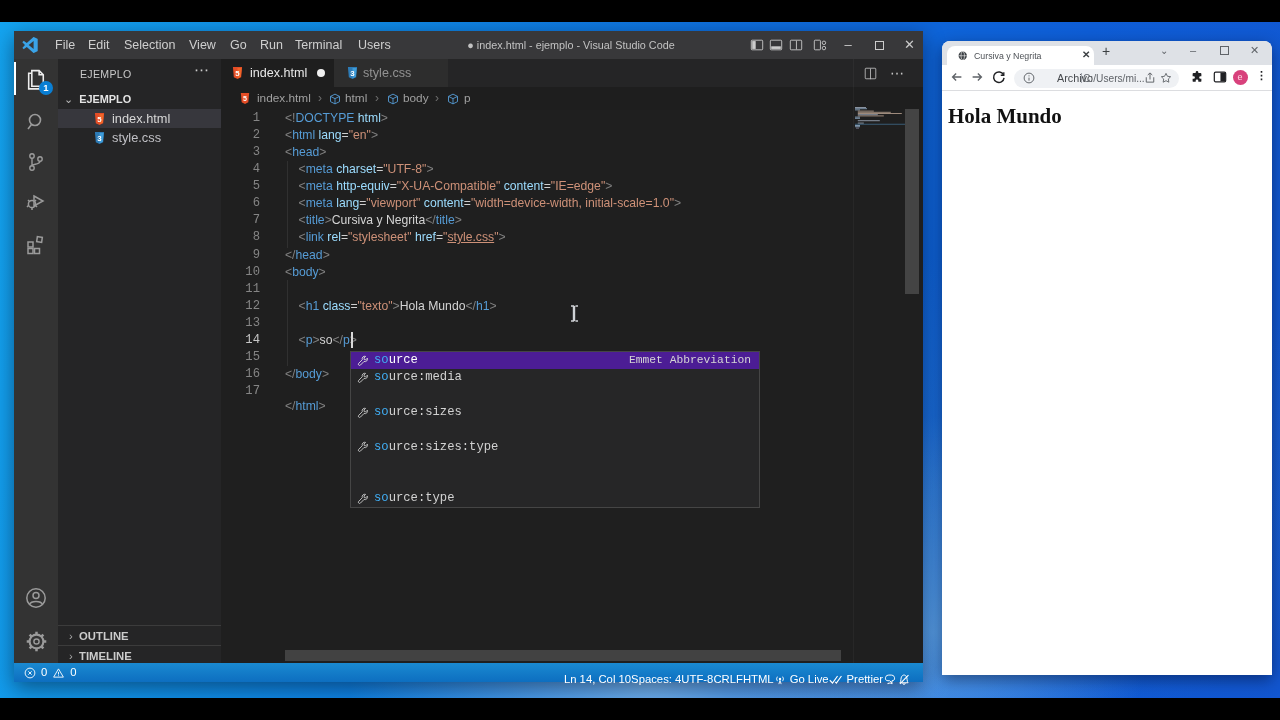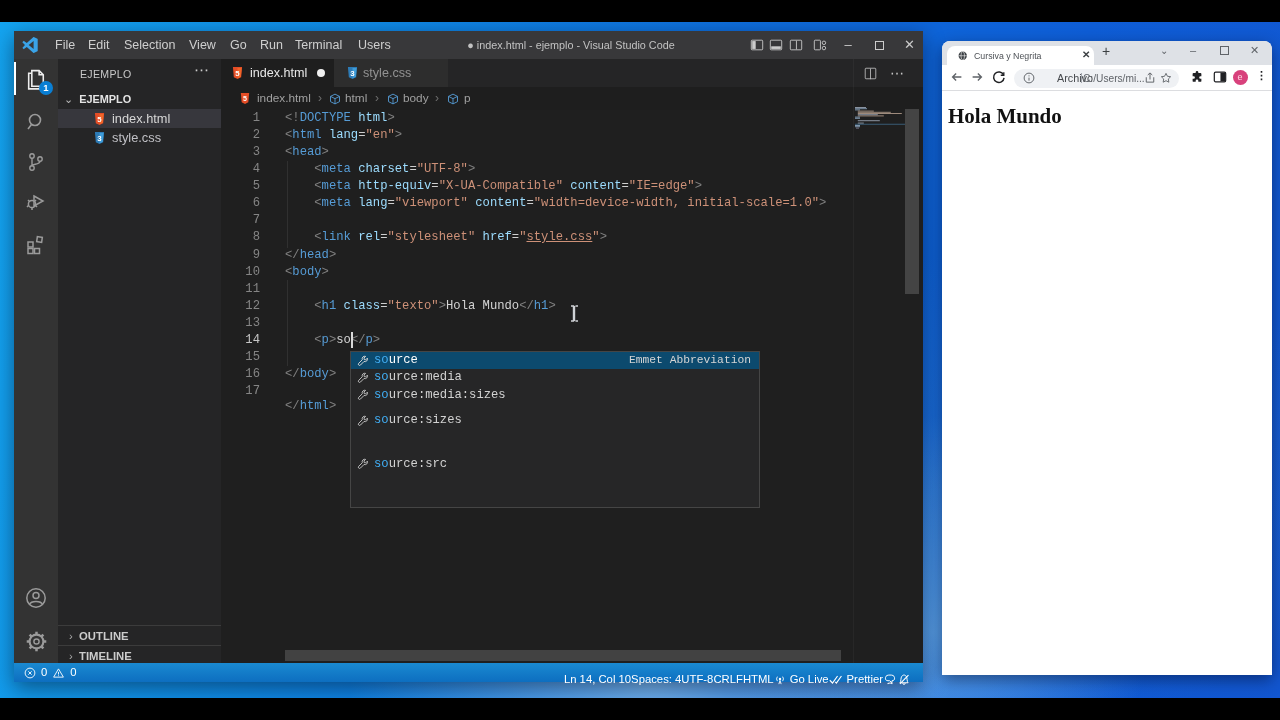--- a/index.html
+++ b/index.html
@@ -39,39 +39,39 @@
 #etabs{position:absolute;left:0;top:0;width:702px;height:28px;background:#252526}
 #tab1{position:absolute;left:0;top:0;width:113px;height:28px;background:#1e1e1e;color:#e9e9e9}
 #tab2{position:absolute;left:113px;top:0;width:114px;height:28px;background:#2d2d2d;color:#929292}
 .tlab{position:absolute;left:29px;top:0;height:28px;line-height:28px;font-size:12.6px}
 #ebtns{position:absolute;right:6px;top:0;height:28px;color:#c5c5c5}
 #crumb{position:absolute;left:0;top:28px;width:702px;height:23px;background:#1e1e1e;font-size:11.8px;color:#a0a0a0;line-height:23px}
 .csep{color:#6e6e6e;font-size:12px}
 
 #codewrap{position:absolute;left:0;top:51px;width:702px;height:541px;background:#1f1f1f}
 .lnum{position:absolute;width:39px;text-align:right;color:#858585;font-family:"Liberation Mono",monospace;font-size:12.2px;height:17px;line-height:17px}
-.cl{position:absolute;left:64px;height:17px;line-height:17px;font-family:Liberation Mono, monospace;font-size:12.2px;white-space:pre;color:#d4d4d4;letter-spacing:0px}
+.cl{position:absolute;left:64px;height:17px;line-height:17px;font-family:Liberation Sans, sans-serif;font-size:12.2px;white-space:pre;color:#d4d4d4;letter-spacing:0px}
 .p{color:#808080}.t{color:#569cd6}.an{color:#9cdcfe}.s{color:#ce9178}.o{color:#cfcfcf}
 .ig{position:absolute;width:1px;background:rgba(255,255,255,.08)}
 #caret{position:absolute;width:1.6px;height:16px;background:#d8d8d8}
 
 #hscroll{position:absolute;left:64px;top:591px;width:556px;height:11px;background:#424242}
 #vscroll{position:absolute;left:684px;top:50px;width:14px;height:185px;background:rgba(130,130,130,.38)}
 #mmline{position:absolute;left:632px;top:0;width:1px;height:604px;background:rgba(255,255,255,.04)}
 
 #vstatus{position:absolute;left:0;top:632px;width:909px;height:19px;background:linear-gradient(#1a8ad1,#0d6ec0);color:#fff;font-size:11.3px}
 #vsleft{position:absolute;left:10px;top:0;height:19px;line-height:19px}
 #vsright{position:absolute;right:12px;top:0;height:33px;line-height:19px;display:flex;gap:0;align-items:center}
 
 #suggest{position:absolute;left:336px;top:320px;width:410px;height:156.5px;background:#262627;border:1px solid #454545;font-family:"Liberation Mono",monospace;font-size:12.2px}
 .srow{position:absolute;left:0;width:408px;height:17.3px;line-height:17.3px;color:#d2d2d2;white-space:pre}
 .sic{position:absolute;left:6px;top:2.5px}
 .stx{position:absolute;left:23px}
 .hl{color:#41aef5}
-#srowsel{background:#0c4a6e;color:#fff}
+#srowsel{background:#4c1d95;color:#fff}
 #semmet{position:absolute;right:8px;top:0;color:#d4d4d4;font-size:11.3px}
 
 #ibeam{position:absolute;left:556px;top:274px}
 
 #chw{position:absolute;left:942px;top:41px;width:330px;height:634px;background:#fff;border-radius:8px 8px 0 0;box-shadow:0 5px 16px rgba(0,0,20,.45)}
 #ctabstrip{position:absolute;left:0;top:0;width:330px;height:24px;background:#dee1e6;border-radius:8px 8px 0 0}
 #ctab{position:absolute;left:5px;top:5px;width:147px;height:19px;background:#fff;border-radius:8px 8px 0 0}
 #ctabt{position:absolute;left:27px;top:5px;font-size:8.8px;color:#4d5156}
 #ctool{position:absolute;left:0;top:24px;width:330px;height:25px;background:#fff}
 #cpill{position:absolute;left:72px;top:3.5px;width:165px;height:19px;background:#eff1f4;border-radius:10px;color:#5f6368}
@@ -296,20 +296,21 @@
           <div class="cl" style="top:17.1px"><span class="p">&lt;</span><span class="t">html</span> <span class="an">lang</span><span class="o">=</span><span class="s">"en"</span><span class="p">&gt;</span></div>
    <div class="lnum" style="top:34.1px">3</div>
           <div class="cl" style="top:34.1px"><span class="p">&lt;</span><span class="t">head</span><span class="p">&gt;</span></div>
    <div class="lnum" style="top:51.2px">4</div>
           <div class="cl" style="top:51.2px">    <span class="p">&lt;</span><span class="t">meta</span> <span class="an">charset</span><span class="o">=</span><span class="s">"UTF-8"</span><span class="p">&gt;</span></div>
    <div class="lnum" style="top:68.2px">5</div>
           <div class="cl" style="top:68.2px">    <span class="p">&lt;</span><span class="t">meta</span> <span class="an">http-equiv</span><span class="o">=</span><span class="s">"X-UA-Compatible"</span> <span class="an">content</span><span class="o">=</span><span class="s">"IE=edge"</span><span class="p">&gt;</span></div>
    <div class="lnum" style="top:85.3px">6</div>
           <div class="cl" style="top:85.3px">    <span class="p">&lt;</span><span class="t">meta</span> <span class="an">lang</span><span class="o">=</span><span class="s">"viewport"</span> <span class="an">content</span><span class="o">=</span><span class="s">"width=device-width, initial-scale=1.0"</span><span class="p">&gt;</span></div>
    <div class="lnum" style="top:102.4px">7</div>
+          <div class="cl" style="top:102.4px">    <span class="p">&lt;</span><span class="t">title</span><span class="p">&gt;</span>Cursiva y Negrita<span class="p">&lt;/</span><span class="t">title</span><span class="p">&gt;</span></div>
    <div class="lnum" style="top:119.4px">8</div>
           <div class="cl" style="top:119.4px">    <span class="p">&lt;</span><span class="t">link</span> <span class="an">rel</span><span class="o">=</span><span class="s">"stylesheet"</span> <span class="an">href</span><span class="o">=</span><span class="s">"<span style="text-decoration:underline">style.css</span>"</span><span class="p">&gt;</span></div>
    <div class="lnum" style="top:136.5px">9</div>
           <div class="cl" style="top:136.5px"><span class="p">&lt;/</span><span class="t">head</span><span class="p">&gt;</span></div>
    <div class="lnum" style="top:153.5px">10</div>
           <div class="cl" style="top:153.5px"><span class="p">&lt;</span><span class="t">body</span><span class="p">&gt;</span></div>
    <div class="lnum" style="top:170.6px">11</div>
    <div class="lnum" style="top:187.7px">12</div>
           <div class="cl" style="top:187.7px">    <span class="p">&lt;</span><span class="t">h1</span> <span class="an">class</span><span class="o">=</span><span class="s">"texto"</span><span class="p">&gt;</span>Hola Mundo<span class="p">&lt;/</span><span class="t">h1</span><span class="p">&gt;</span></div>
    <div class="lnum" style="top:204.7px">13</div>
@@ -386,29 +387,29 @@
   </div>
  </div>
 
  <div id="suggest">
   <div class="srow" id="srowsel" style="top:0"><span class="sic"><svg width="12" height="12" viewBox="0 0 16 16" fill="none" stroke="#d8d8d8" stroke-width="1.3">
               <path d="M13.8 4.2 a3.4 3.4 0 0 1-4.4 4.4 L4.6 13.4 a1.6 1.6 0 0 1-2.3-2.3 L7.1 6.3 a3.4 3.4 0 0 1 4.4-4.4 L9.3 4.1 l0.4 2 2 0.4 Z"></path>
             </svg></span><span class="stx"><span class="hl">so</span>urce</span><span id="semmet">Emmet Abbreviation</span></div>
   <div class="srow" style="top:17.3px"><span class="sic"><svg width="12" height="12" viewBox="0 0 16 16" fill="none" stroke="#c0c0c0" stroke-width="1.3">
               <path d="M13.8 4.2 a3.4 3.4 0 0 1-4.4 4.4 L4.6 13.4 a1.6 1.6 0 0 1-2.3-2.3 L7.1 6.3 a3.4 3.4 0 0 1 4.4-4.4 L9.3 4.1 l0.4 2 2 0.4 Z"></path>
             </svg></span><span class="stx"><span class="hl">so</span>urce:media</span></div>
-  <div class="srow" style="top:34.6px"><span class="sic"><svg width="12" height="12" viewBox="0 0 16 16" fill="none" stroke="#c0c0c0" stroke-width="1.3">
-              <path d="M13.8 4.2 a3.4 3.4 0 0 1-4.4 4.4 L4.6 13.4 a1.6 1.6 0 0 1-2.3-2.3 L7.1 6.3 a3.4 3.4 0 0 1 4.4-4.4 L9.3 4.1 l0.4 2 2 0.4 Z"></path>
-            </svg></span><span class="stx"><span class="hl">so</span>urce:media:sizes</span></div>
-  <div class="srow" style="top:60px"><span class="sic"><svg width="12" height="12" viewBox="0 0 16 16" fill="none" stroke="#c0c0c0" stroke-width="1.3">
+  <div class="srow" style="top:52px"><span class="sic"><svg width="12" height="12" viewBox="0 0 16 16" fill="none" stroke="#c0c0c0" stroke-width="1.3">
               <path d="M13.8 4.2 a3.4 3.4 0 0 1-4.4 4.4 L4.6 13.4 a1.6 1.6 0 0 1-2.3-2.3 L7.1 6.3 a3.4 3.4 0 0 1 4.4-4.4 L9.3 4.1 l0.4 2 2 0.4 Z"></path>
             </svg></span><span class="stx"><span class="hl">so</span>urce:sizes</span></div>
-  <div class="srow" style="top:103.8px"><span class="sic"><svg width="12" height="12" viewBox="0 0 16 16" fill="none" stroke="#c0c0c0" stroke-width="1.3">
+  <div class="srow" style="top:86.5px"><span class="sic"><svg width="12" height="12" viewBox="0 0 16 16" fill="none" stroke="#c0c0c0" stroke-width="1.3">
               <path d="M13.8 4.2 a3.4 3.4 0 0 1-4.4 4.4 L4.6 13.4 a1.6 1.6 0 0 1-2.3-2.3 L7.1 6.3 a3.4 3.4 0 0 1 4.4-4.4 L9.3 4.1 l0.4 2 2 0.4 Z"></path>
-            </svg></span><span class="stx"><span class="hl">so</span>urce:src</span></div>
+            </svg></span><span class="stx"><span class="hl">so</span>urce:sizes:type</span></div>
+  <div class="srow" style="top:138.4px"><span class="sic"><svg width="12" height="12" viewBox="0 0 16 16" fill="none" stroke="#c0c0c0" stroke-width="1.3">
+              <path d="M13.8 4.2 a3.4 3.4 0 0 1-4.4 4.4 L4.6 13.4 a1.6 1.6 0 0 1-2.3-2.3 L7.1 6.3 a3.4 3.4 0 0 1 4.4-4.4 L9.3 4.1 l0.4 2 2 0.4 Z"></path>
+            </svg></span><span class="stx"><span class="hl">so</span>urce:type</span></div>
  </div>
  <div id="ibeam">
         <svg width="9" height="17" viewBox="0 0 9 17">
           <path d="M1 1 H3.5 V16 H1 M5.5 1 H8 M5.5 16 H8 M4.5 1 V16" stroke="#cfd2d6" stroke-width="1.4" fill="none"></path>
         </svg>
       </div>
 </div>
 
 <div id="chw">
  <div id="ctabstrip">

